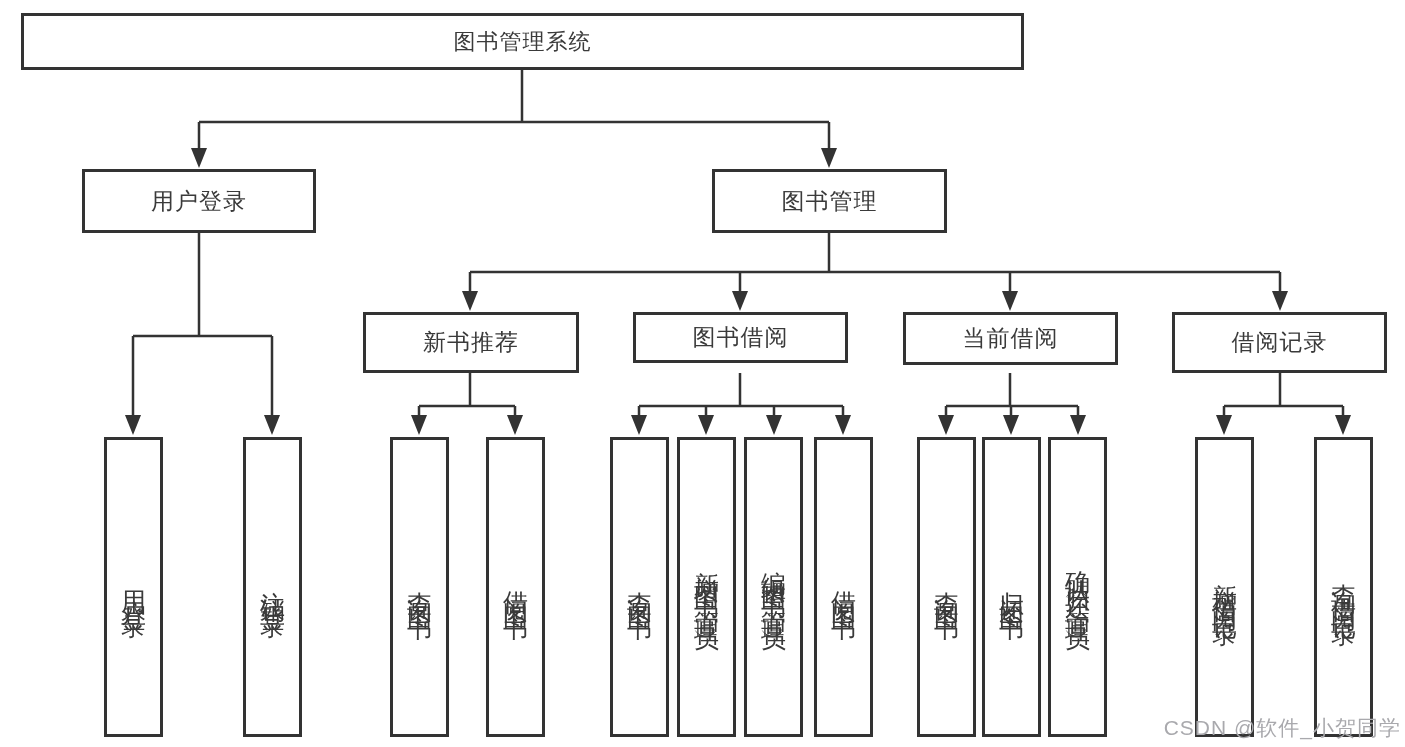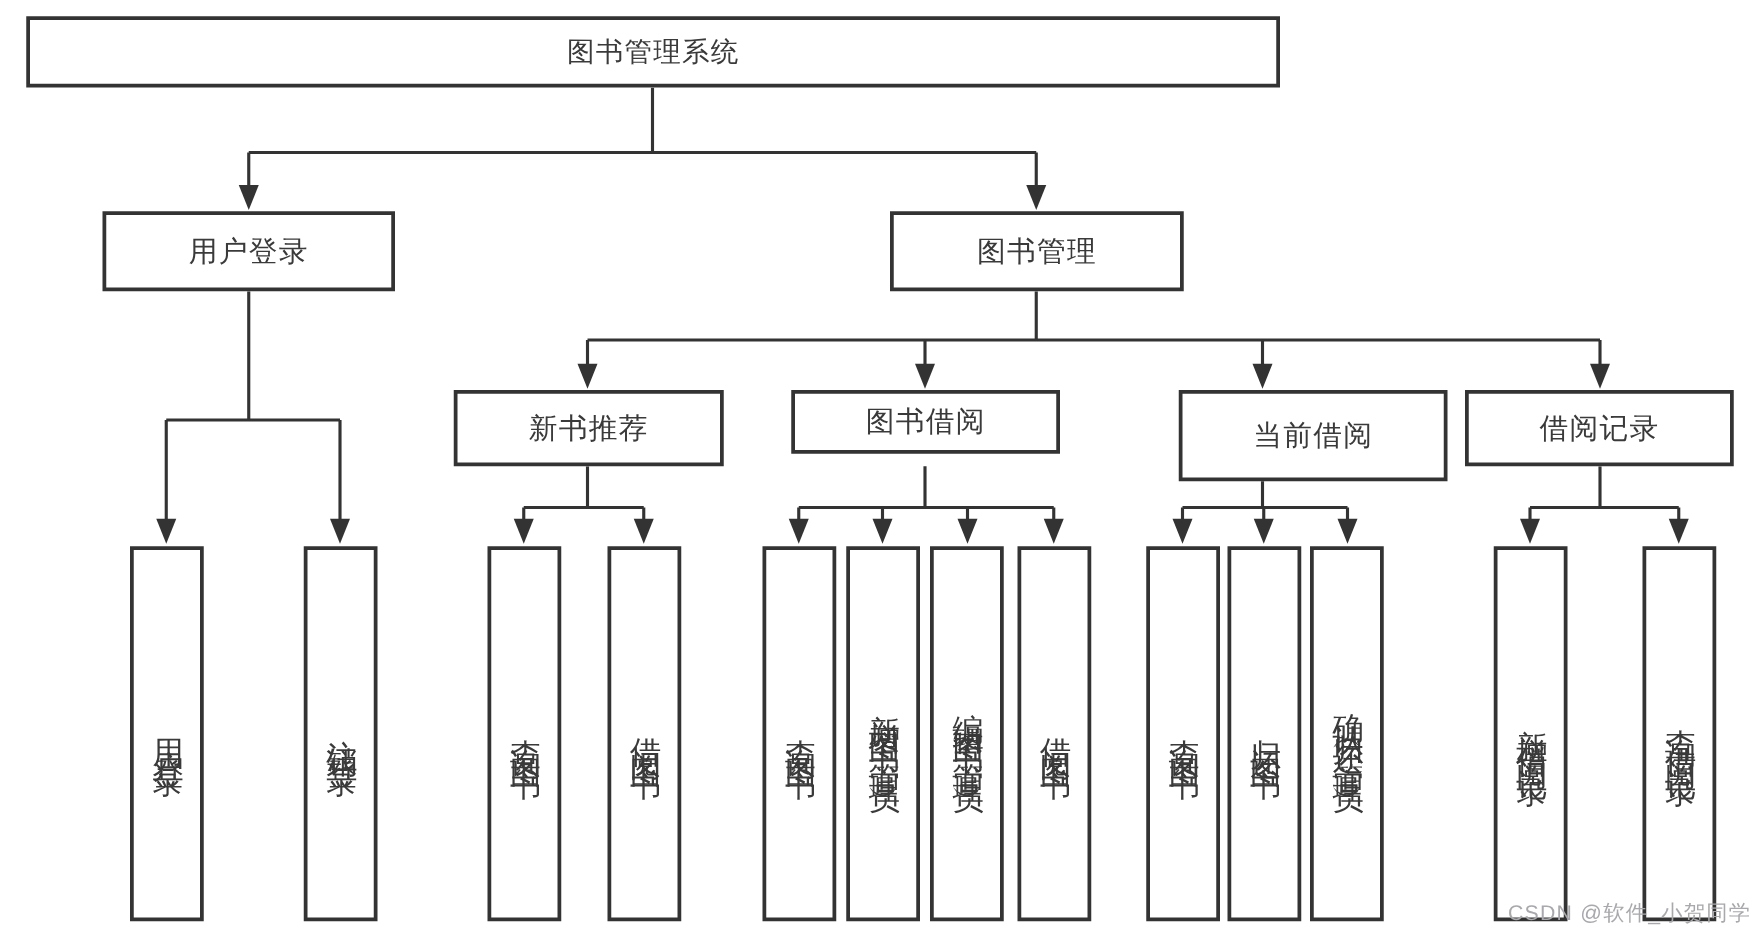--- a/index.html
+++ b/index.html
@@ -33,21 +33,21 @@
   .v .lbl{
     writing-mode:vertical-rl;
     text-orientation:mixed;
     font-size:25px;
     line-height:1;
     letter-spacing:8px;
   }
   .watermark{
     position:absolute;
     right:4px;bottom:5px;
-    font-size:17px;
+    font-size:21px;
     color:var(--watermark);
     letter-spacing:1px;
     white-space:nowrap;
   }
 </style>
 </head>
 <body>
 
 <div id="stage">
 
@@ -111,21 +111,21 @@
   <div class="box h" style="left:712px;top:169px;width:235px;height:64px">
     <span class="lbl">图书管理</span>
   </div>
 
   <div class="box h" style="left:363px;top:312px;width:216px;height:61px">
     <span class="lbl">新书推荐</span>
   </div>
   <div class="box h" style="left:633px;top:312px;width:215px;height:51px">
     <span class="lbl">图书借阅</span>
   </div>
-  <div class="box h" style="left:943px;top:312px;width:215px;height:73px">
+  <div class="box h" style="left:903px;top:312px;width:215px;height:53px">
     <span class="lbl">当前借阅</span>
   </div>
   <div class="box h" style="left:1172px;top:312px;width:215px;height:61px">
     <span class="lbl">借阅记录</span>
   </div>
 
   <div class="box v" style="left:104px;top:437px;width:59px;height:300px">
     <span class="lbl">用户登录</span>
   </div>
   <div class="box v" style="left:243px;top:437px;width:59px;height:300px">

